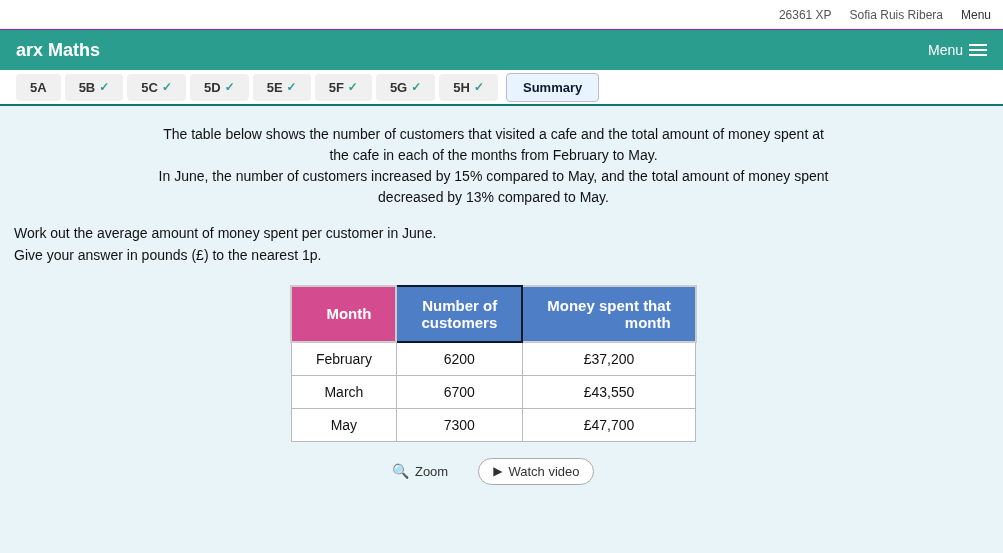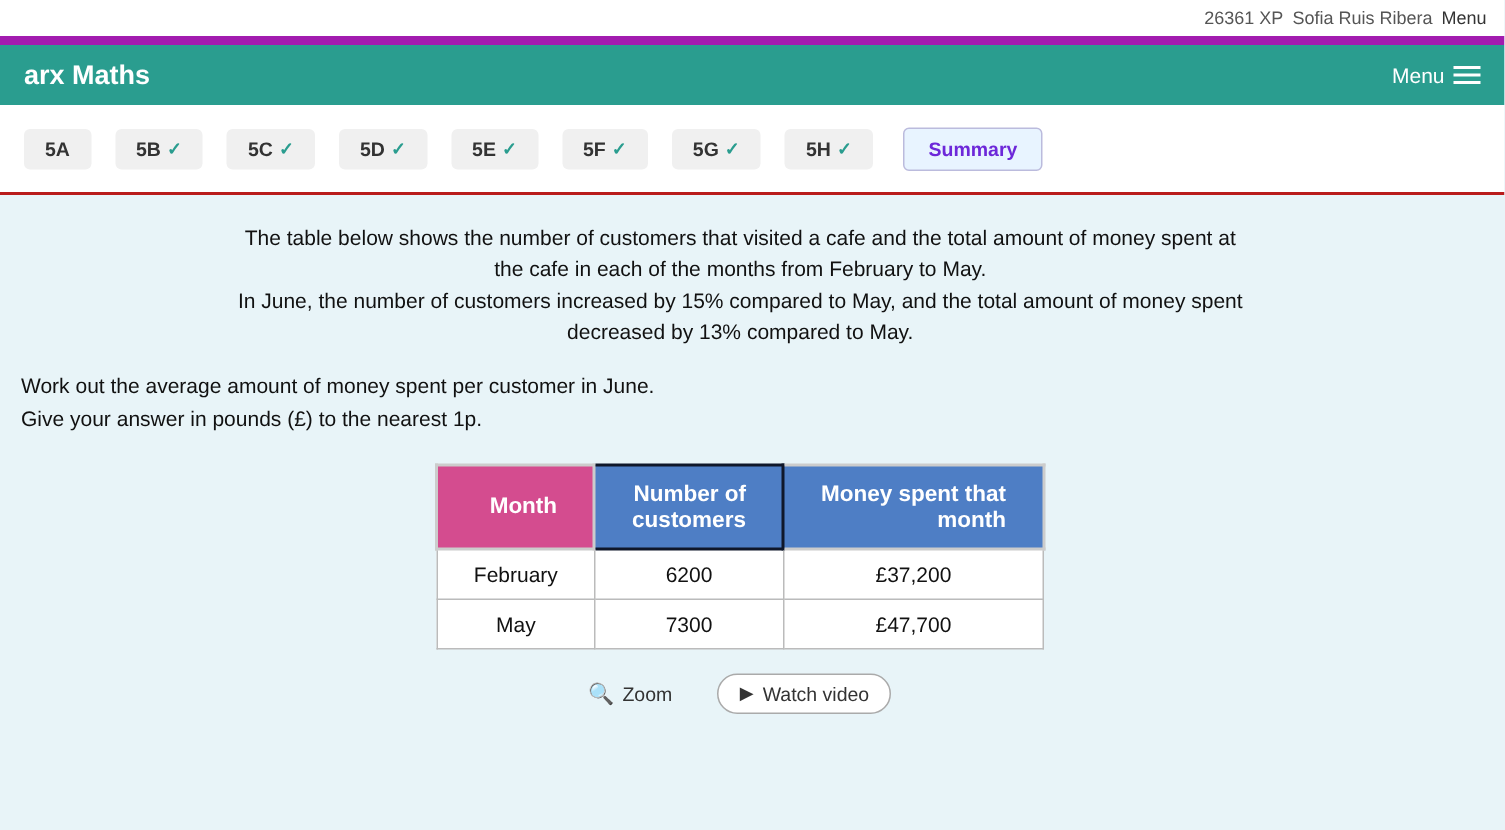--- a/index.html
+++ b/index.html
@@ -13,24 +13,24 @@
     }
 
     
     .top-bar {
       background: #fff;
       height: 30px;
       display: flex;
       align-items: center;
       justify-content: flex-end;
       padding: 0 12px;
-      border-bottom: 6px solid #a21caf;
+      border-bottom: 1px solid #a21caf;
       font-size: 12px;
       color: #333;
-      gap: 6px;
+      gap: 18px;
     }
 
     
     .header {
       background: #2a9d8f;
       height: 40px;
       display: flex;
       align-items: center;
       padding: 0 16px;
       justify-content: space-between;
@@ -45,42 +45,42 @@
       font-size: 14px;
       cursor: pointer;
       display: flex;
       align-items: center;
       gap: 6px;
     }
 
     
     .tab-bar {
       background: #fff;
-      height: 60px;
+      height: 36px;
       display: flex;
       align-items: center;
       padding: 0 16px;
-      gap: 16px;
-      border-bottom: 2px solid #b91c1c;
+      gap: 4px;
+      border-bottom: 2px solid #0f766e;
     }
     .tab {
       padding: 6px 14px;
       border-radius: 4px;
       font-size: 13px;
       font-weight: 600;
       cursor: pointer;
       display: flex;
       align-items: center;
       gap: 4px;
       color: #333;
       background: #f0f0f0;
     }
     .tab-summary {
       background: #e8f4ff;
-      color: #6d28d9;
+      color: #0f172a;
       border: 1px solid #bbd;
       padding: 6px 16px;
       border-radius: 4px;
       font-size: 13px;
       font-weight: 600;
       cursor: pointer;
       margin-left: 4px;
     }
     .check-icon {
       color: #2a9d8f;
@@ -292,20 +292,25 @@
           </th>
         </tr>
       </thead>
       <tbody>
         <tr>
           <td>February</td>
           <td>6200</td>
           <td>£37,200</td>
         </tr>
         <tr>
+          <td>March</td>
+          <td>6700</td>
+          <td>£43,550</td>
+        </tr>
+        <tr>
           <td>May</td>
           <td>7300</td>
           <td>£47,700</td>
         </tr>
       </tbody>
     </table>
   </div>
 
   <div class="bottom-bar">
     <div class="zoom-btn">

